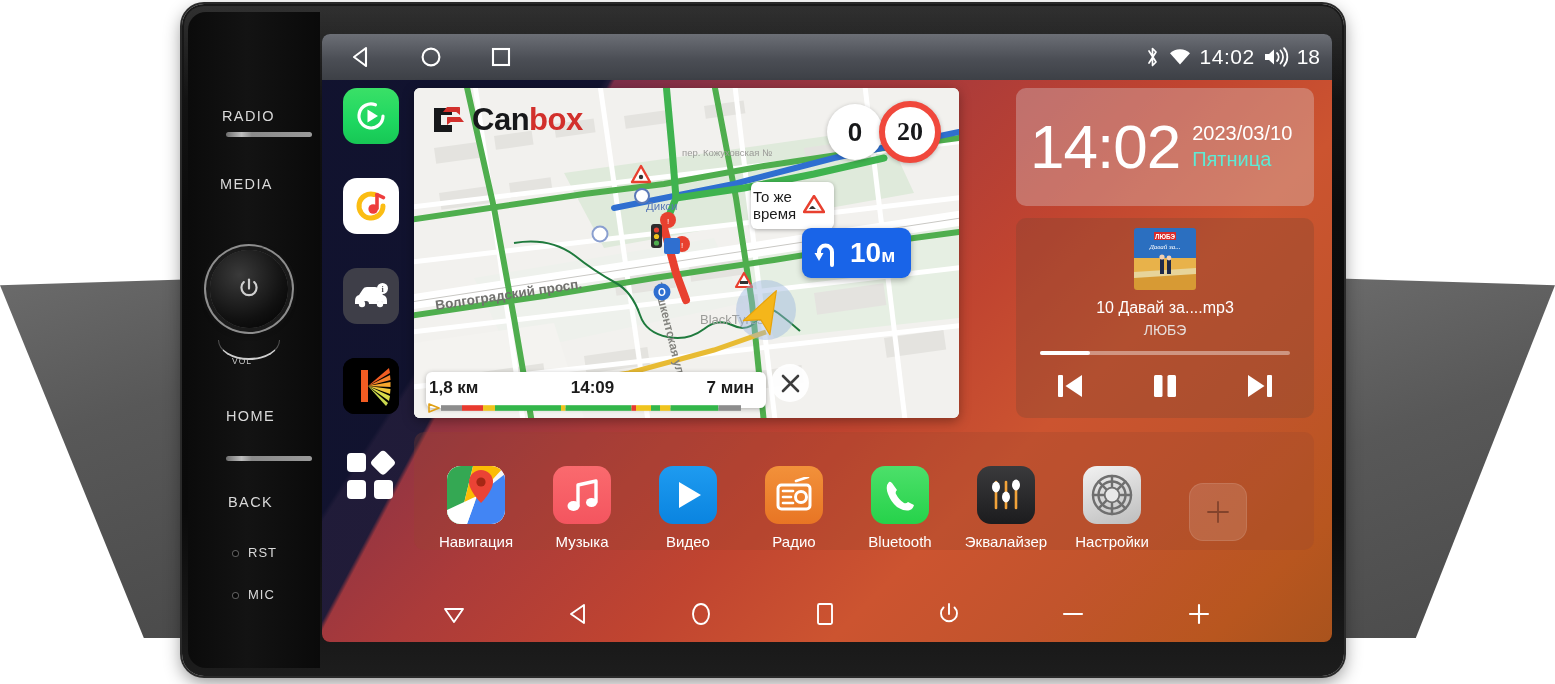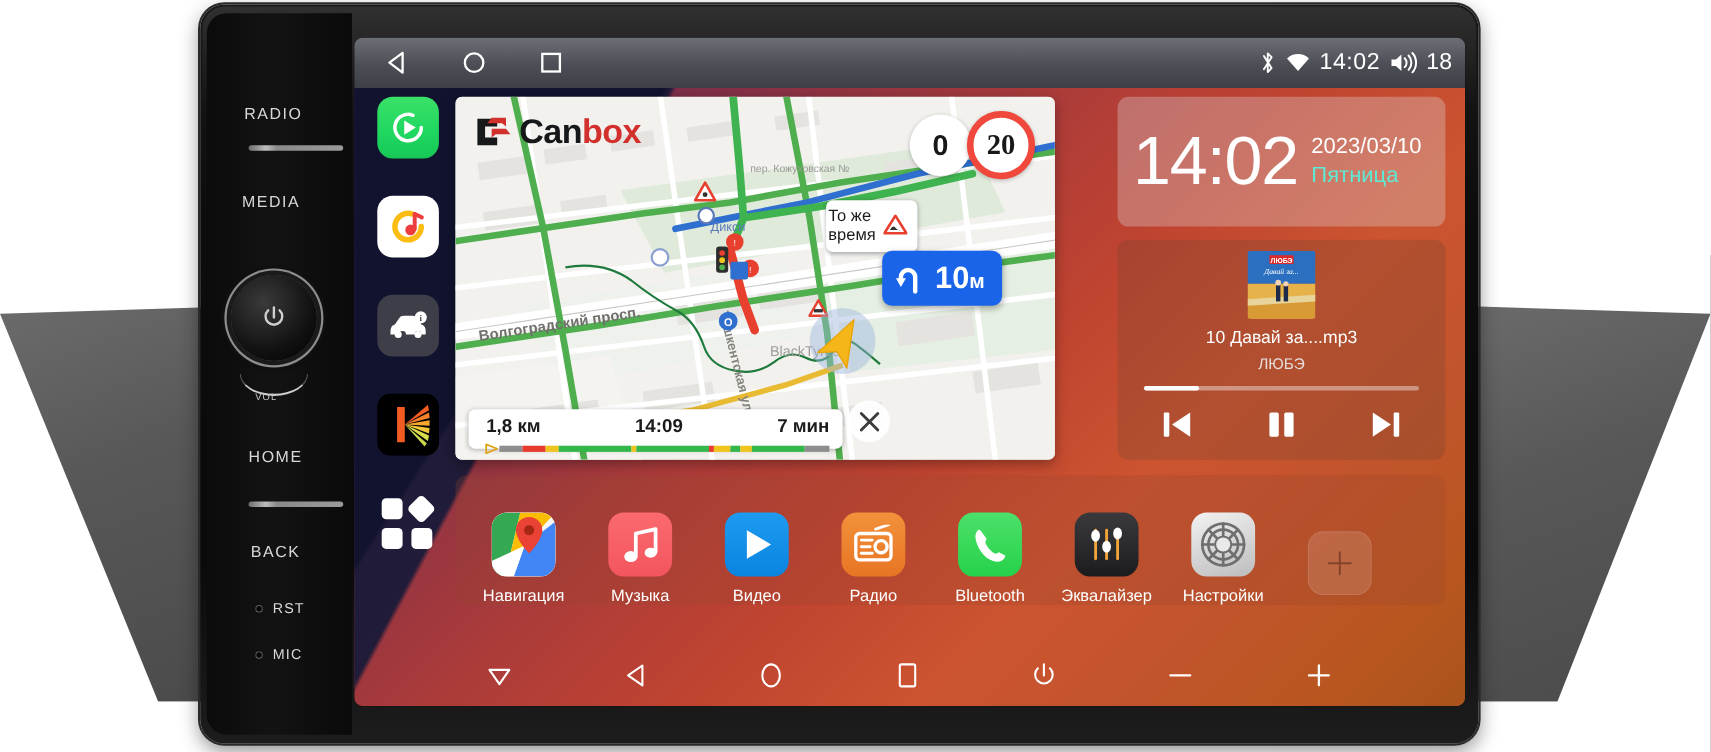--- a/index.html
+++ b/index.html
@@ -31,21 +31,21 @@
     content:""; position:absolute; inset:2px; border-radius:20px;
     background:linear-gradient(180deg,rgba(255,255,255,.10),rgba(255,255,255,0) 14%);
     pointer-events:none;
   }
 
   
   #bezel { position:absolute; left:6px; top:8px; width:132px; height:656px;
            background:linear-gradient(90deg,#0b0b0b,#131313 45%,#0a0a0a);
            border-radius:18px 0 0 18px; }
   .bez-label { position:absolute; color:#d9d9d9; font-size:14.5px; letter-spacing:1.4px; font-weight:400; }
-  #lbl-radio { left:34px; top:84px; }
+  #lbl-radio { left:34px; top:96px; }
   #lbl-media { left:32px; top:164px; }
   #lbl-home  { left:38px; top:396px; }
   #lbl-back  { left:40px; top:482px; }
   .bez-slot { position:absolute; height:5px; border-radius:3px;
               background:linear-gradient(90deg,#6d6d6d,#bdbdbd 18%,#8a8a8a 30%,#9a9a9a 100%); }
   #slot-1 { left:38px; top:120px; width:86px; }
   #slot-2 { left:38px; top:444px; width:86px; }
 
   #knob { position:absolute; left:22px; top:238px; width:78px; height:78px; border-radius:50%;
           background:radial-gradient(circle at 38% 32%,#3a3a3a,#111 62%,#000 100%);
@@ -121,21 +121,21 @@
   #tooltip-same-time .tt-txt { font-size:15px; line-height:17px; color:#1b1b1b; max-width:56px; }
 
   #maneuver { position:absolute; left:388px; top:140px; background:#1964e8; border-radius:9px;
               height:50px; padding:0 16px 0 12px; display:flex; align-items:center; gap:10px;
               color:#fff; box-shadow:0 2px 6px rgba(0,0,0,.3); }
   #maneuver-dist { font-size:28px; font-weight:700; }
   #maneuver-dist .unit { font-size:19px; font-weight:700; }
 
   #route-panel { position:absolute; left:12px; bottom:10px; width:340px; height:36px;
                  background:#fff; border-radius:6px; box-shadow:0 1px 5px rgba(0,0,0,.28);
-                 padding:4px 8px 0 14px; }
+                 padding:4px 8px 0 1px; }
   #route-stats { display:flex; justify-content:space-between; font-size:17px;
                  font-weight:700; color:#1b1b1b; padding:2px 4px 0 2px; }
   #route-traffic { position:relative; margin-top:5px; height:8px; }
   #route-close { position:absolute; left:357px; bottom:16px; width:38px; height:38px;
                  border-radius:50%; background:rgba(255,255,255,.92);
                  display:flex; align-items:center; justify-content:center; }
 
   
   #widget-clock { position:absolute; right:18px; top:54px; width:298px; height:118px;
                   background:rgba(225,228,235,.30); border-radius:10px; z-index:4;

